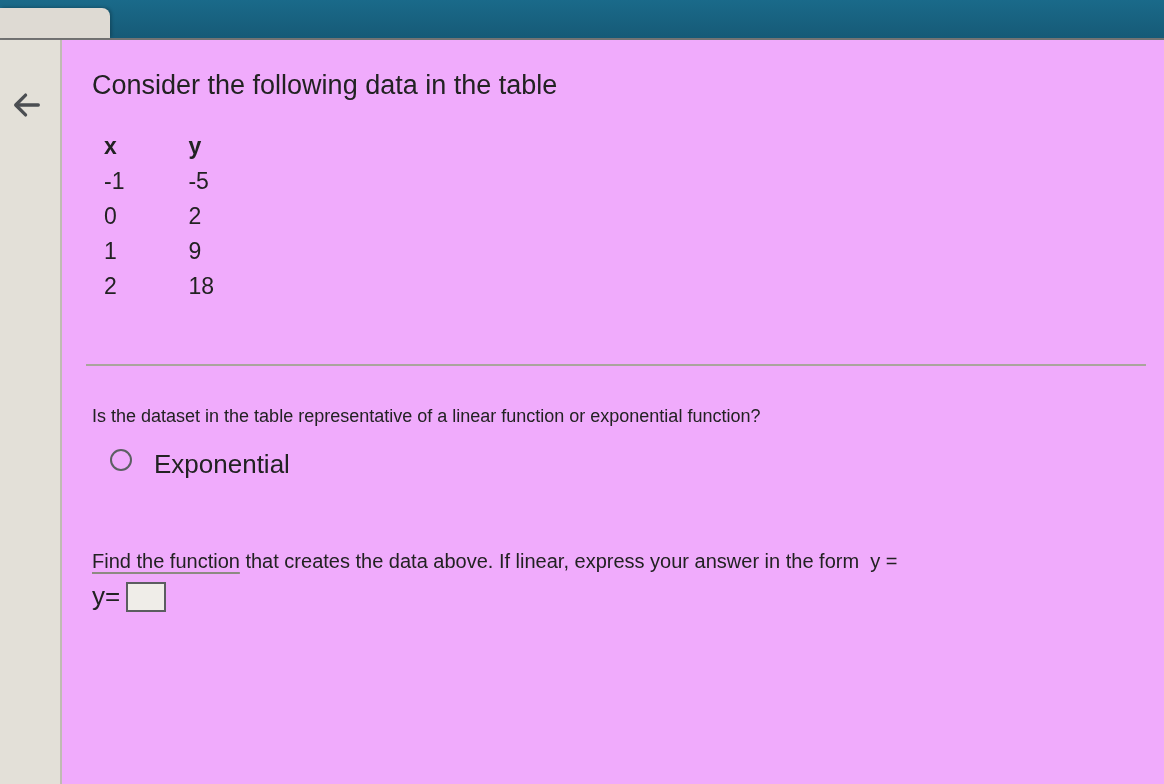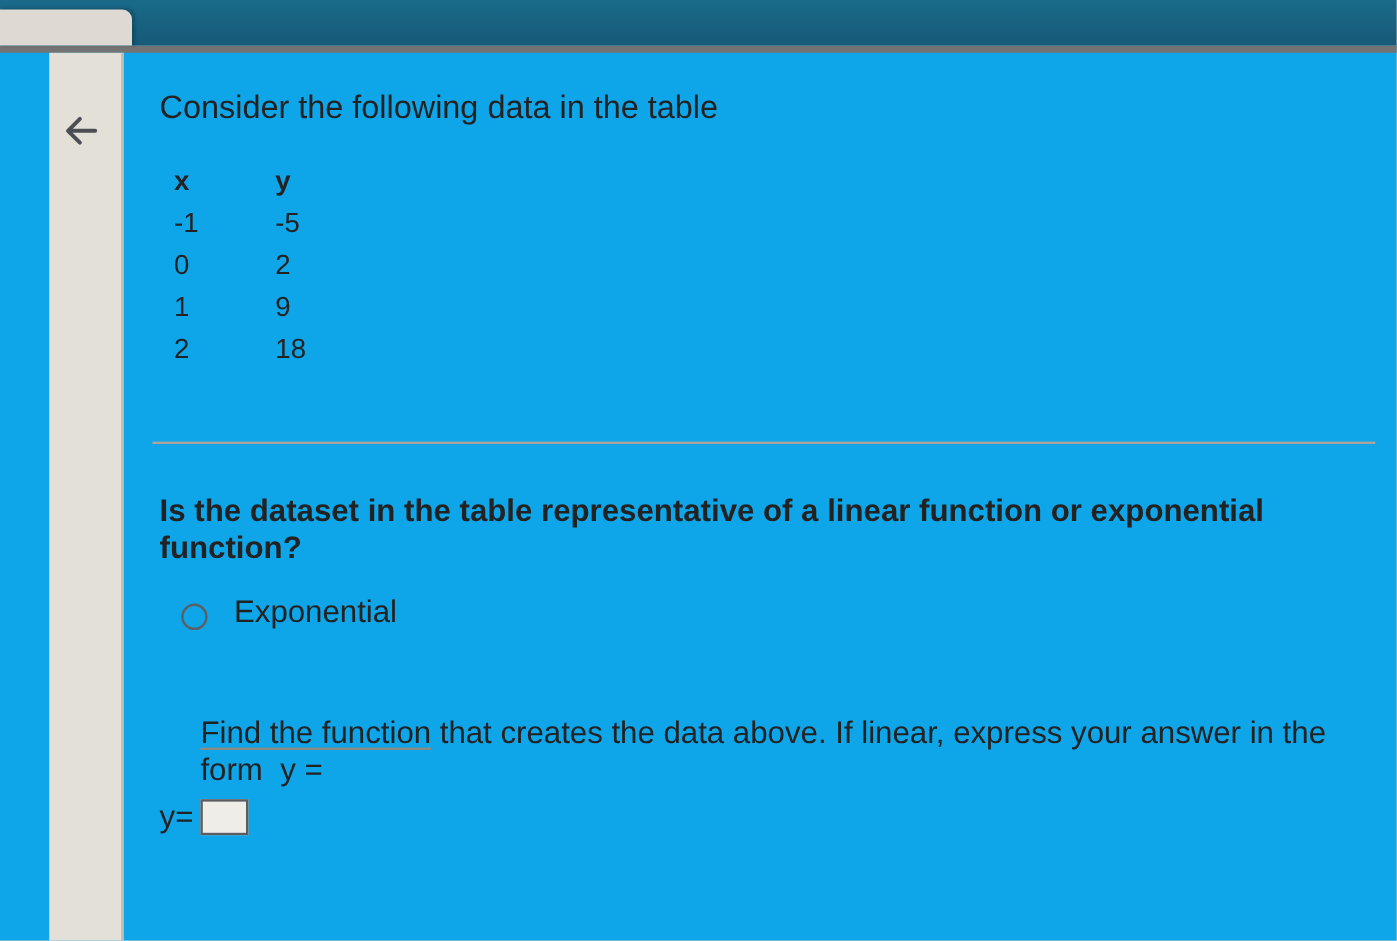--- a/index.html
+++ b/index.html
@@ -23,23 +23,22 @@
     top: 8px;
     height: 30px;
     width: 110px;
     background: #dedad3;
     border-top-right-radius: 8px;
     box-shadow: 2px -1px 3px rgba(0,0,0,0.2);
   }
   .body-area {
     display: flex;
     height: calc(100% - 38px);
-    background: #0ea5e9;
-    border-top: 6px solid #737373;
-    padding-left: 41px;
+    background: #f0abfc;
+    border-top: 2px solid #737373;
   }
   .left-gutter {
     width: 62px;
     flex: 0 0 62px;
     border-right: 2px solid #bfbbb2;
     background: #e3e0d8;
     position: relative;
   }
   .back-arrow {
     position: absolute;
@@ -76,50 +75,48 @@
     padding: 4px 60px 4px 4px;
     color: #222;
   }
   .divider {
     border: none;
     border-top: 2px solid #a9a59c;
     margin: 60px 0 40px -6px;
     width: calc(100% + 6px);
   }
   .question {
-    font-size: 26px;
+    font-size: 18px;
     color: #222;
     margin-bottom: 22px;
-    font-weight: bold;
   }
   .option-row {
     display: flex;
-    align-items: flex-end;
+    align-items: flex-start;
     margin-left: 18px;
     margin-bottom: 70px;
   }
   .radio {
     width: 22px;
     height: 22px;
     border: 2.5px solid #5c5f63;
     border-radius: 50%;
     margin-right: 22px;
     flex: 0 0 22px;
     cursor: pointer;
     background: transparent;
   }
   .option-label {
     font-size: 26px;
     color: #222;
   }
   .answer-prompt {
-    font-size: 26px;
+    font-size: 20px;
     color: #222;
     margin-bottom: 8px;
-    margin-left: 34px;
   }
   .answer-prompt .underlined {
     text-decoration: underline;
     text-decoration-color: #8d8a82;
     text-underline-offset: 4px;
   }
   .equation {
     font-size: 26px;
     display: flex;
     align-items: center;

